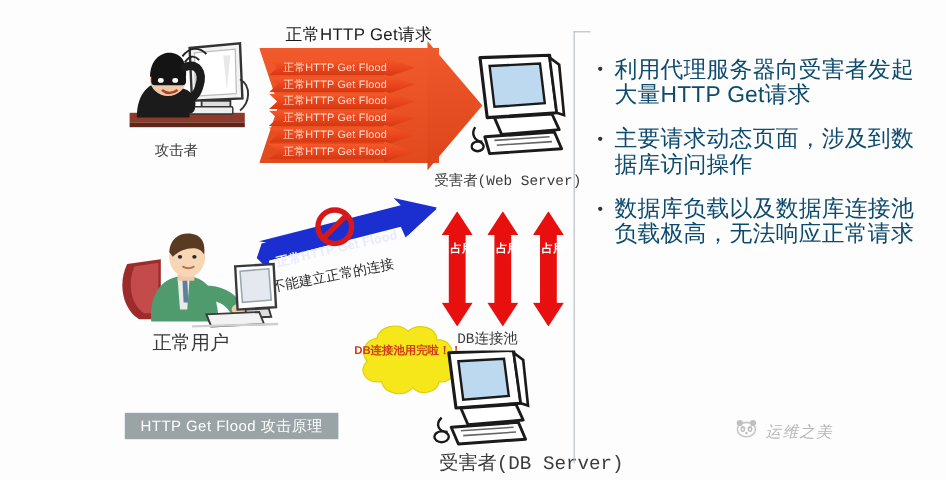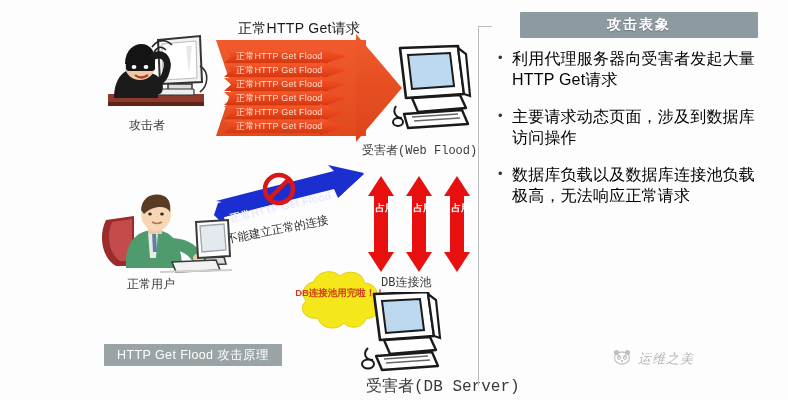--- a/index.html
+++ b/index.html
@@ -17,21 +17,21 @@
 
   
   #panel-header{left:520px;top:12px;width:238px;height:26px;
       background:#8d9aa0;border-radius:1px;
       display:flex;align-items:center;justify-content:center;}
   #panel-header span{color:#fff;font-size:14px;letter-spacing:2px;font-weight:bold;
       text-shadow:0 1px 1px rgba(0,0,0,.25);}
   #bullets{left:498px;top:48px;width:272px;}
   .bullet-row{display:flex;margin-bottom:16px;}
   .bullet-dot{width:14px;flex:0 0 14px;font-size:13px;line-height:20px;color:#333;text-align:left;}
-  .bullet-text{font-size:16px;line-height:21px;color:#000000;letter-spacing:.2px;}
+  .bullet-text{font-size:19px;line-height:21px;color:#0c4a6e;letter-spacing:.2px;}
 
   
   #banner{left:104px;top:344px;width:178px;height:22px;background:#9aa3a6;
       display:flex;align-items:center;justify-content:center;}
   #banner span{color:#fff;font-size:12.5px;letter-spacing:.4px;}
 
   
   #watermark{left:612px;top:349px;display:flex;align-items:center;gap:6px;opacity:.55;}
   #watermark .wm-text{font-size:13px;color:#7b7b7b;font-style:italic;letter-spacing:1px;}
 
@@ -173,21 +173,21 @@
       <path d="M20 56 L68 53 L74 66 L26 70 Z" fill="#fff" stroke="#1a1a1a" stroke-width="2.4" stroke-linejoin="round"></path>
 
       <path d="M12 72 L70 68 L76 82 L16 86 Z" fill="#fff" stroke="#1a1a1a" stroke-width="2.4" stroke-linejoin="round"></path>
       <path d="M20 75 L66 72" stroke="#666" stroke-width="1.3"></path>
       <path d="M22 79 L68 76" stroke="#666" stroke-width="1.3"></path>
 
       <path d="M4 64 C0 70 4 76 10 76" stroke="#1a1a1a" stroke-width="2" fill="none"></path>
       <ellipse cx="6" cy="80" rx="5" ry="4" fill="#fff" stroke="#1a1a1a" stroke-width="2"></ellipse>
     </svg>
   </div>
-  <div class="abs lbl" style="left:362px;top:142px;font-size:12px;">受害者(Web Flood)</div>
+  <div class="abs lbl" style="left:362px;top:142px;font-size:12px;">受害者(Web Server)</div>
 
   <div id="blue-arrow" class="abs">
     <svg width="152" height="62" viewBox="0 0 152 62">
       <polygon points="0,50 8,37 2,36 120,6 114,0 150,8 124,33 120,24 10,52 12,62" fill="#1b2fd1"></polygon>
       <polygon points="0,50 4,38 122,8 118,2 150,9 126,31 122,22 10,52" fill="#1b2fd1"></polygon>
     </svg>
   </div>
 
   <div class="abs rot-txt" style="left:232px;top:212px;transform:rotate(-13deg);
        font-size:10.5px;color:#e9eaff;font-weight:bold;letter-spacing:.2px;">正常HTTP Get Flood</div>
@@ -224,21 +224,21 @@
 
       <path d="M96 36 L128 34 L130 70 L98 72 Z" fill="#fff" stroke="#3a3a3a" stroke-width="2"></path>
       <path d="M100 40 L124 38 L126 64 L102 66 Z" fill="#e3e9ee" stroke="#9aa5ad" stroke-width="1.3"></path>
       <path d="M105 72 L124 71 L126 78 L104 79 Z" fill="#ddd" stroke="#3a3a3a" stroke-width="1.6"></path>
 
       <path d="M72 76 L116 74 L120 84 L76 86 Z" fill="#f2f2f2" stroke="#3a3a3a" stroke-width="1.6"></path>
 
       <path d="M60 86 L132 84" stroke="#cfcfcf" stroke-width="2"></path>
     </svg>
   </div>
-  <div class="abs lbl" style="left:127px;top:276px;font-size:12px;">正常用户</div>
+  <div class="abs lbl" style="left:127px;top:276px;font-size:16px;">正常用户</div>
 
   <div class="vred" style="left:368px;top:176px;">
     <div class="shaft"></div>
       <div class="up"></div>
       <div class="dn"></div>
     <div class="vt">占用</div>
   </div>
   <div class="vred" style="left:406px;top:176px;">
     <div class="shaft"></div>
       <div class="up"></div>
@@ -279,23 +279,20 @@
   </div>
   <div class="abs lbl" style="left:366px;top:376px;font-size:16px;">受害者(DB Server)</div>
 
   <div id="banner" class="abs">
     <span>HTTP Get Flood 攻击原理</span>
   </div>
 
   <div id="divider" class="abs"></div>
   <div id="divider-tick" class="abs"></div>
 
-  <div id="panel-header" class="abs">
-    <span>攻击表象</span>
-  </div>
 
   <div id="bullets" class="abs">
     <div class="bullet-row">
       <div class="bullet-dot">•</div>
       <div class="bullet-text">利用代理服务器向受害者发起大量HTTP Get请求</div>
     </div>
     <div class="bullet-row">
       <div class="bullet-dot">•</div>
       <div class="bullet-text">主要请求动态页面，涉及到数据库访问操作</div>
     </div>

